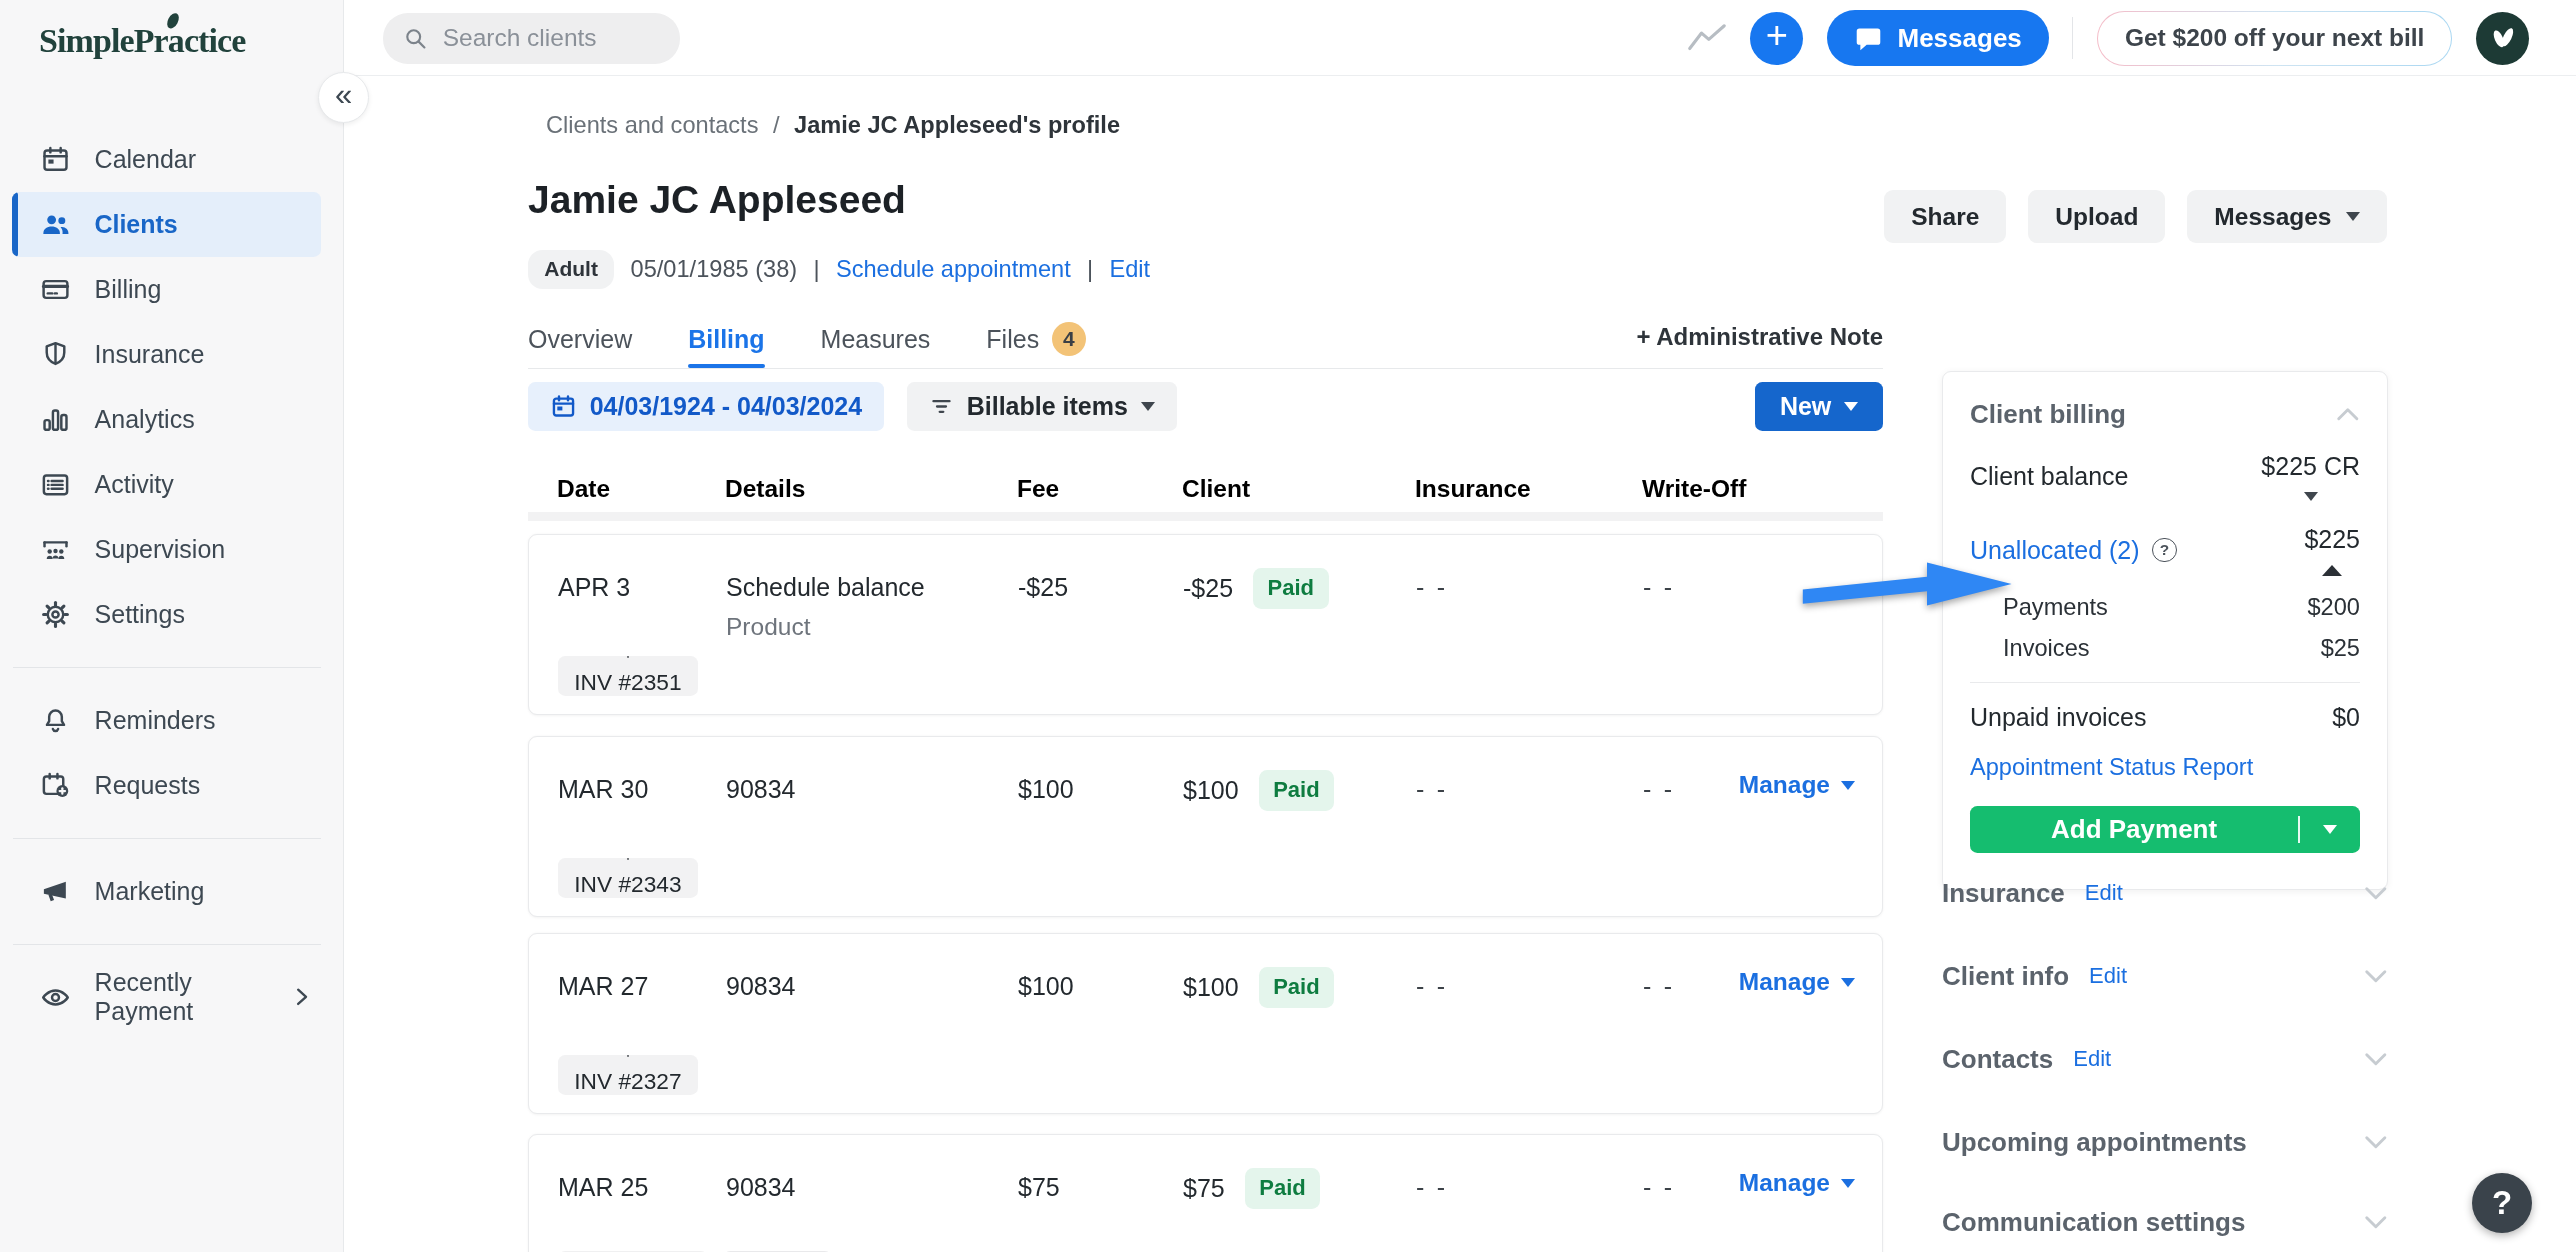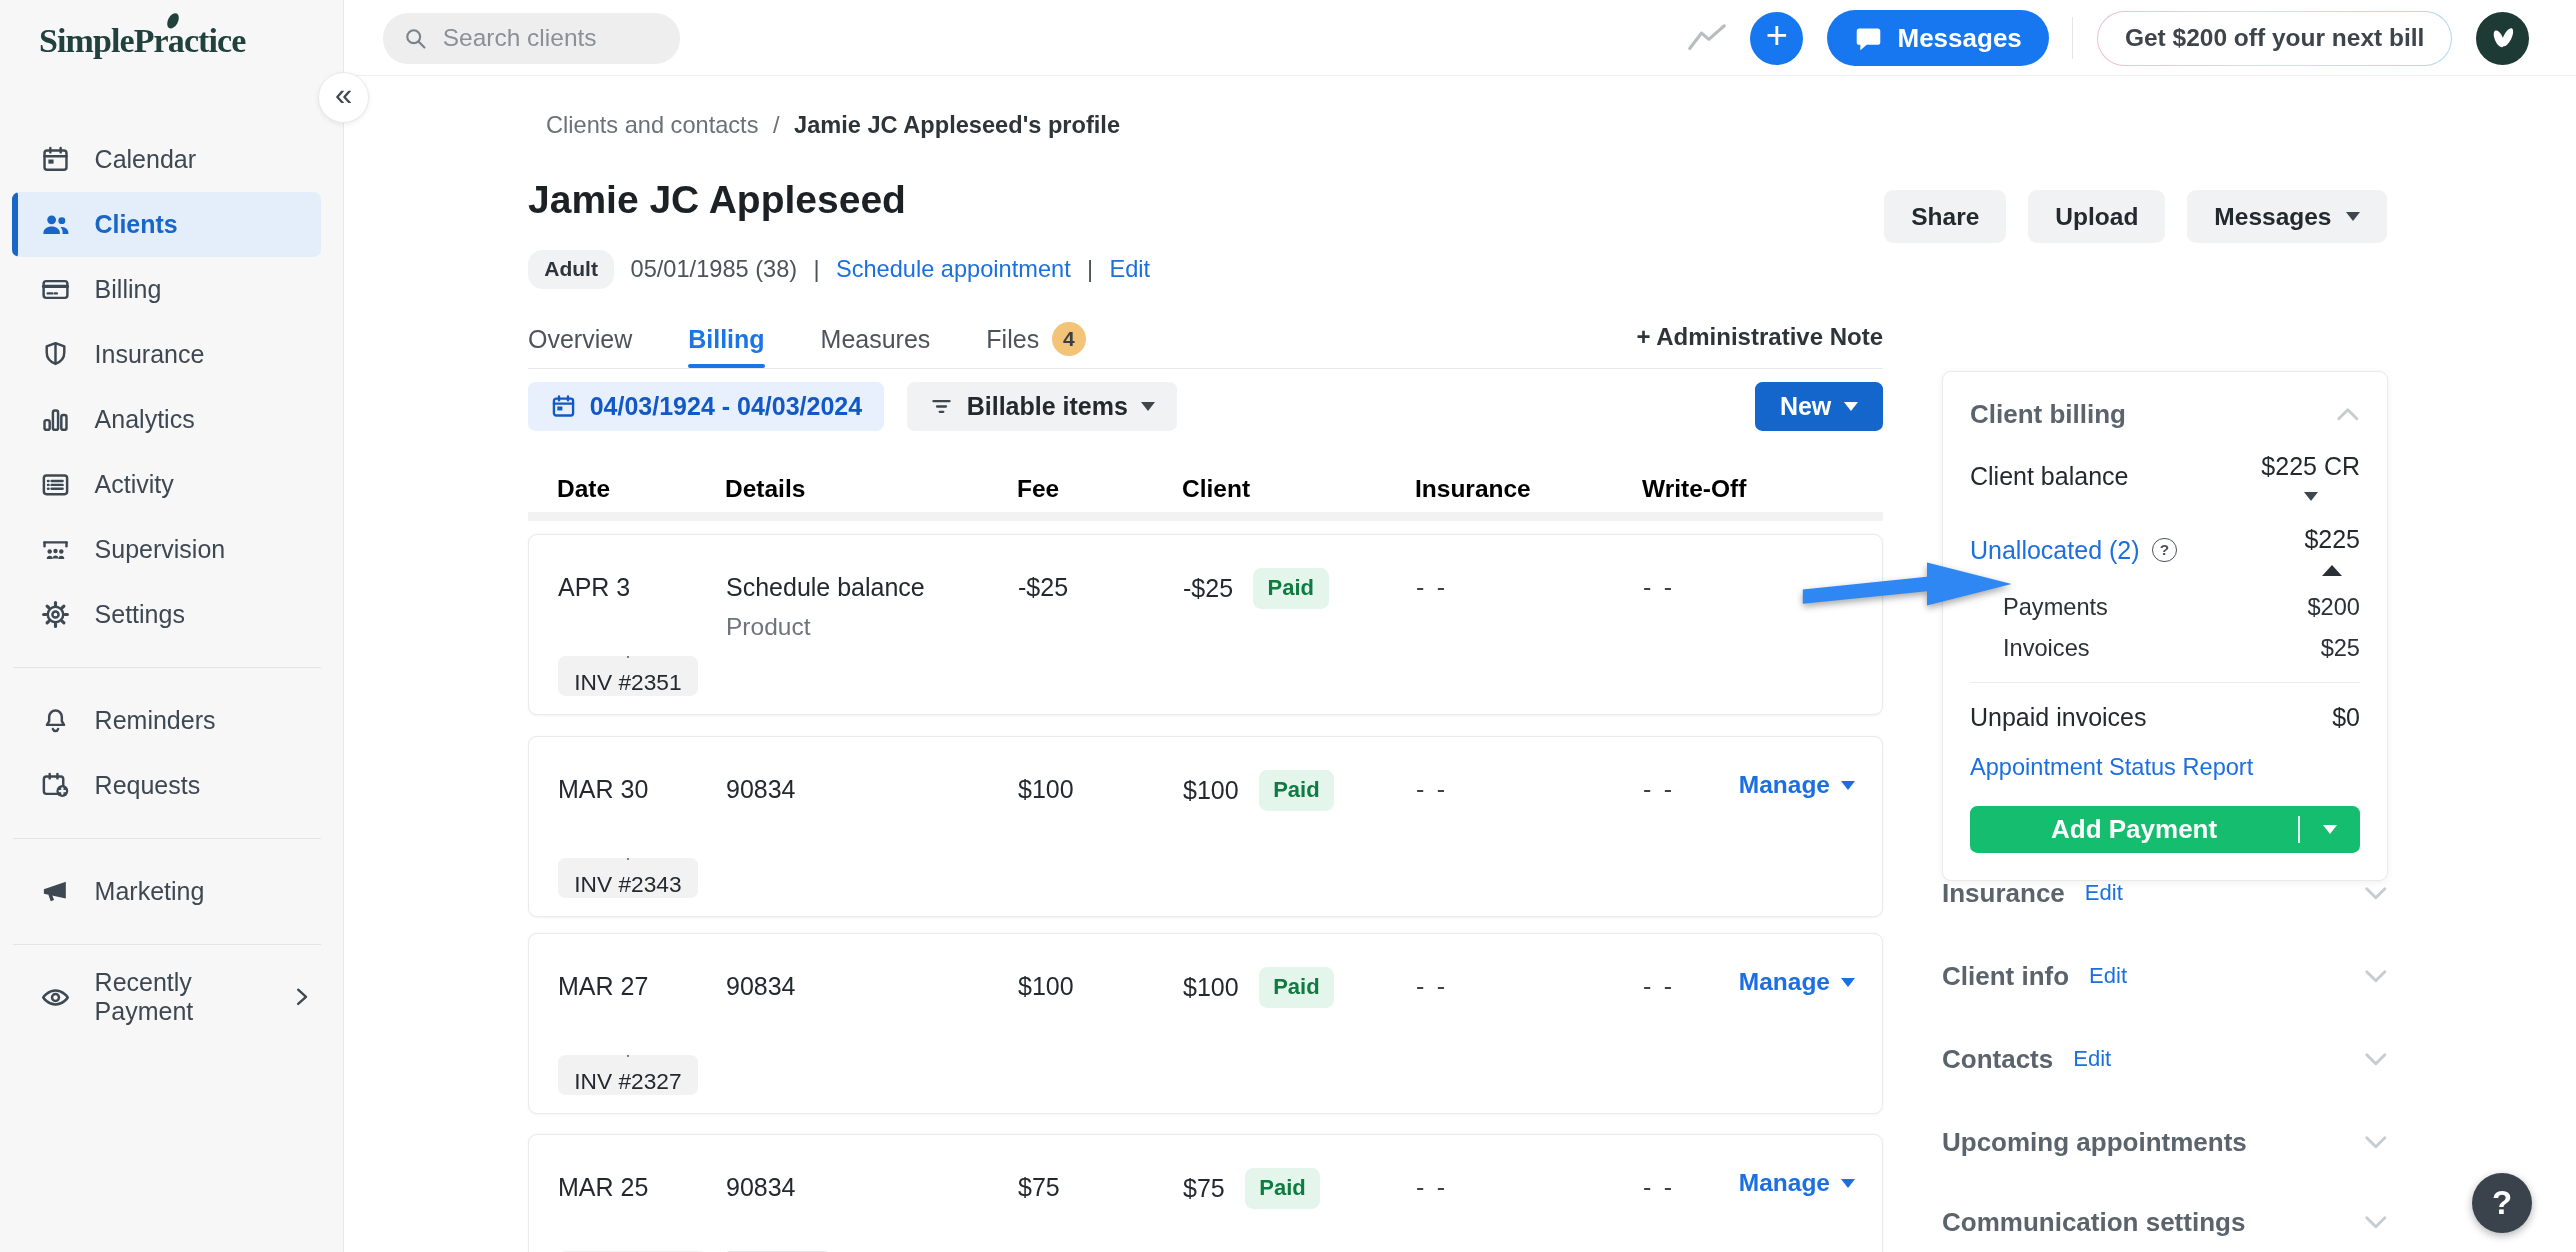--- a/index.html
+++ b/index.html
@@ -71,21 +71,21 @@
   .dashes{color:#3c4248;letter-spacing:2.7px;}
   .paid-badge{background:#e4f5ec;color:#0e7c40;font-size:22px;font-weight:700;border-radius:8.2px;padding:7.3px 14.5px;}
   .client-cell{position:absolute;left:654px;top:33px;display:flex;align-items:center;gap:20px;font-size:25px;color:#23292e;}
   .manage{position:absolute;right:27px;top:34px;display:flex;align-items:center;gap:11px;color:#1b6fe0;font-size:24.5px;font-weight:600;cursor:pointer;}
   .inv-chip{position:absolute;left:29px;top:121px;height:40px;background:#f2f2f3;border-radius:7.3px;display:flex;align-items:center;gap:11px;padding:0 16.3px;font-size:22.7px;color:#23292e;cursor:pointer;flex-direction:column;}
   .stub1{position:absolute;left:29px;top:116px;width:150px;height:40px;background:#f0f0f1;border-radius:7.3px;}
   .stub2{position:absolute;left:194px;top:116px;width:109px;height:40px;background:#e9e9eb;border-radius:7.3px;}
 
   
   .billing-card{position:absolute;left:1598px;top:295px;width:446px;background:#fff;border:0.9px solid #e9eaec;border-radius:9px;
-    box-shadow:0 1.8px 7.3px rgba(0,0,0,.06);padding:27px 27px 27px;box-sizing:border-box;}
+    box-shadow:0 1.8px 7.3px rgba(0,0,0,.06);padding:27px 27px 36px;box-sizing:border-box;}
   .bp-row{display:flex;justify-content:space-between;align-items:center;}
   .bp-title{font-size:26px;font-weight:700;color:#5b636c;}
   .bp-label{font-size:25px;color:#23292e;}
   .bp-value{font-size:25px;color:#23292e;display:flex;align-items:center;gap:11px;flex-direction:column;}
   .bp-sub{padding-left:33px;}
   .bp-sub .bp-label,.bp-sub .bp-value{font-size:23.6px;color:#2b3137;}
   .bp-div{height:0.9px;background:#e9eaec;margin-top:20px;}
   .qmark{width:24.5px;height:24.5px;border-radius:50%;border:1.8px solid #4c535b;color:#4c535b;font-size:15.4px;font-weight:700;
     display:inline-flex;align-items:center;justify-content:center;box-sizing:border-box;cursor:pointer;}
   .add-payment{margin-top:25px;height:47px;background:#15bd6f;border-radius:7.3px;display:flex;align-items:center;color:#fff;cursor:pointer;}

